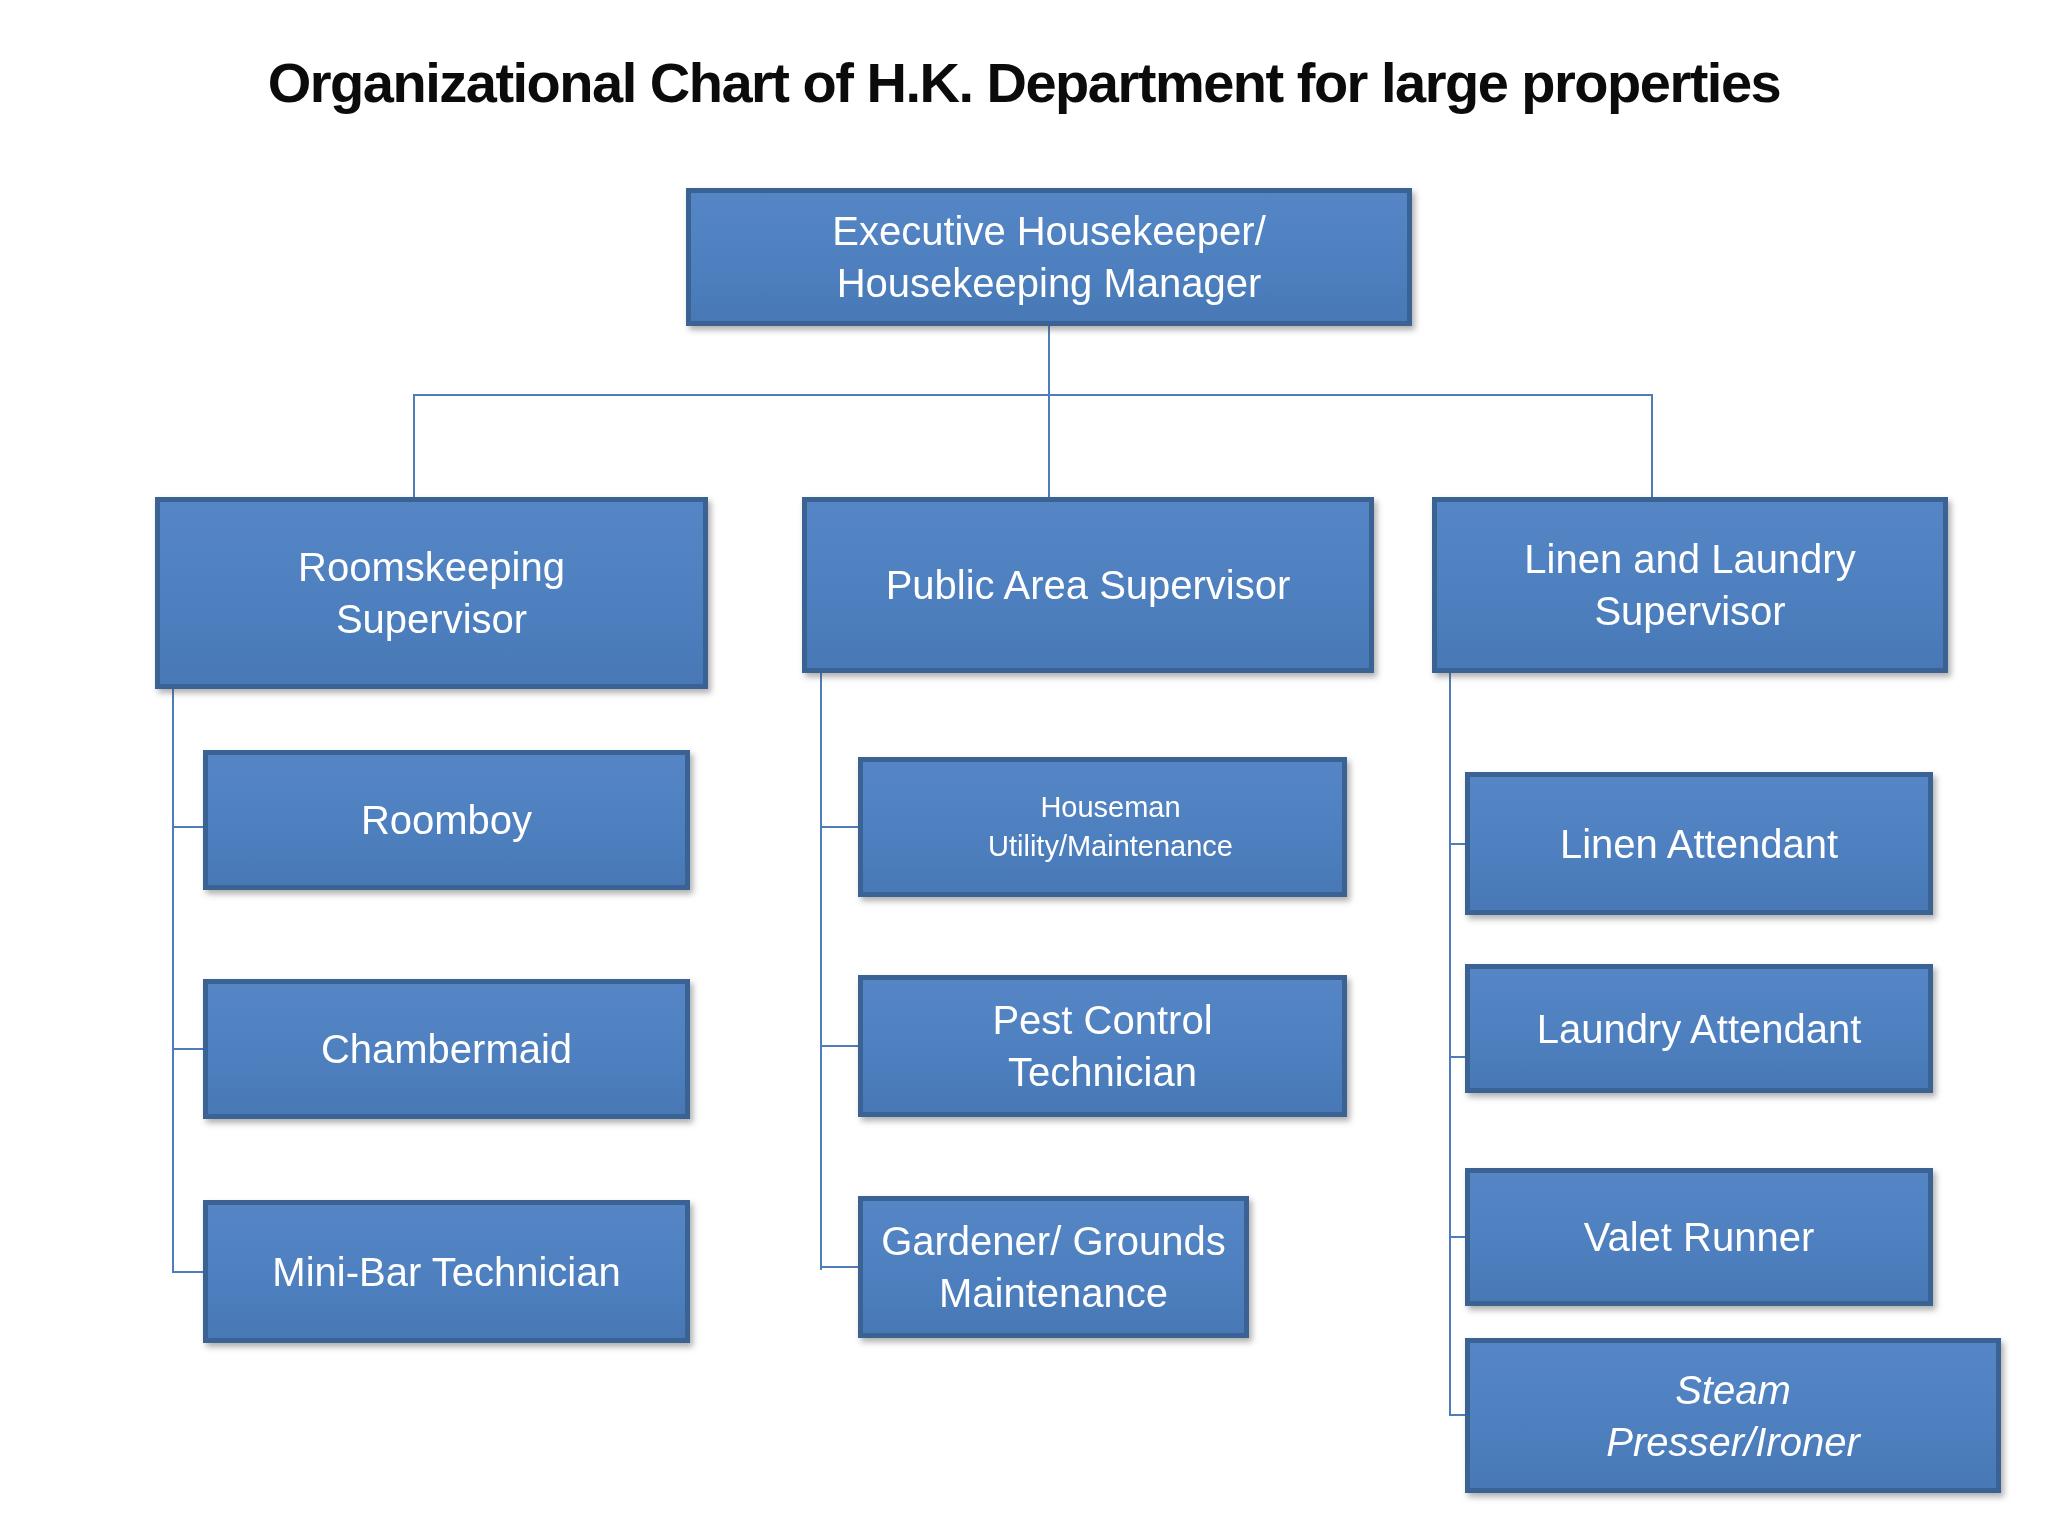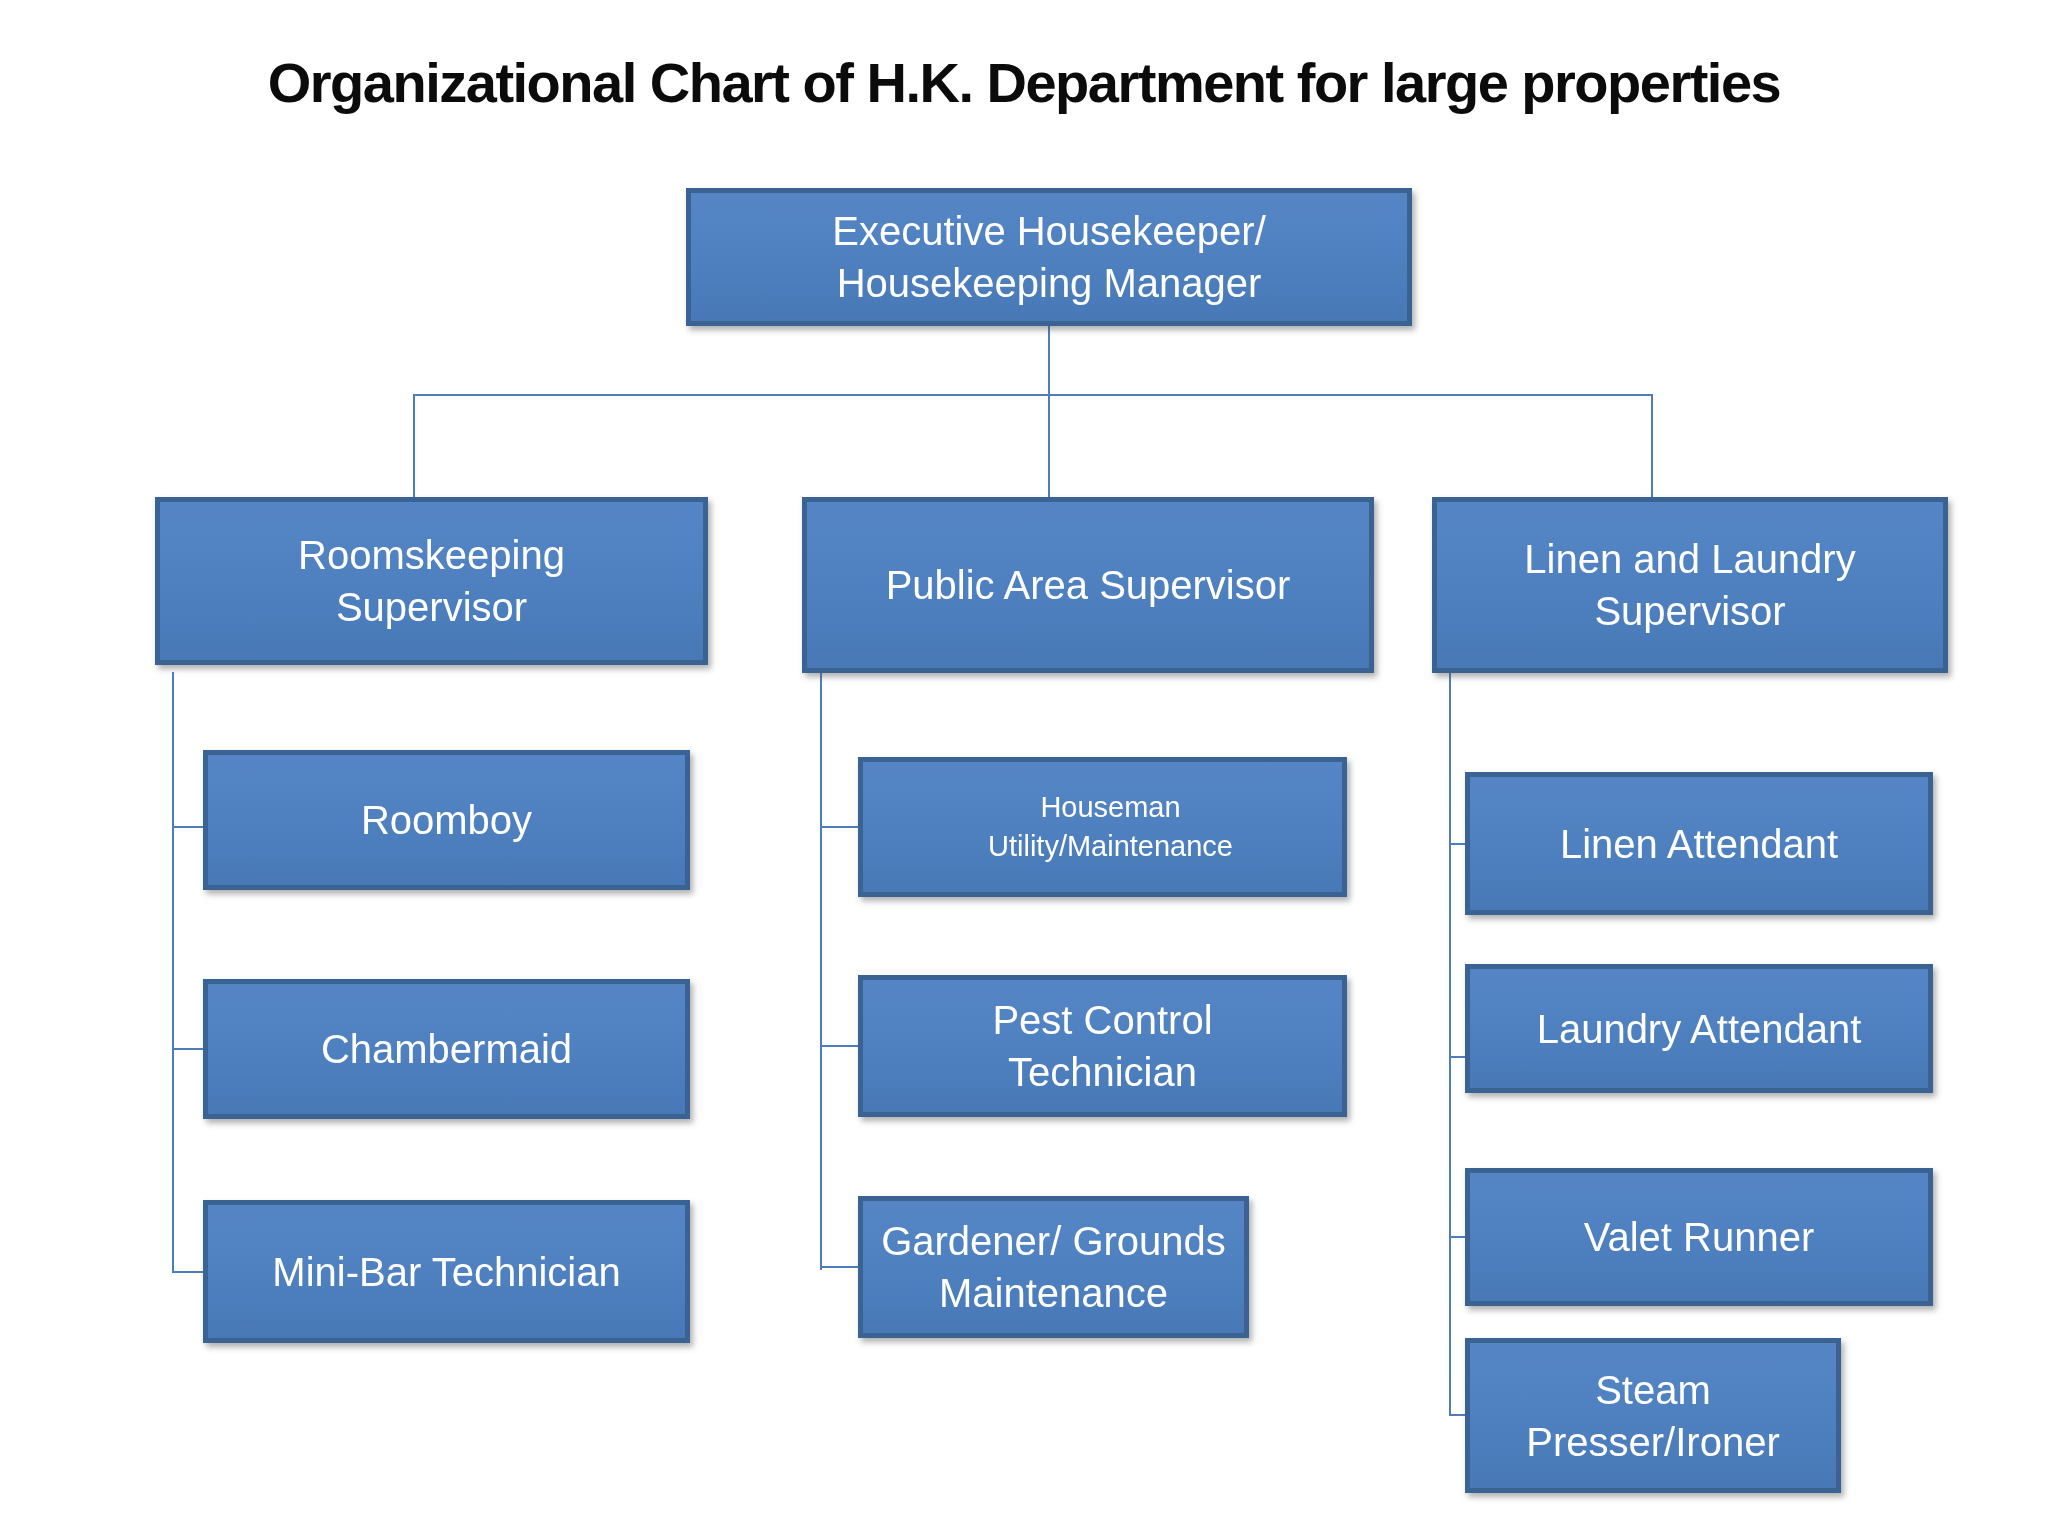--- a/index.html
+++ b/index.html
@@ -58,21 +58,21 @@
   <div class="cline" style="left:1449px;top:672px;width:2px;height:744px;"></div>
   <div class="cline" style="left:1449px;top:843px;width:16px;height:2px;"></div>
   <div class="cline" style="left:1449px;top:1056px;width:16px;height:2px;"></div>
   <div class="cline" style="left:1449px;top:1236px;width:16px;height:2px;"></div>
   <div class="cline" style="left:1449px;top:1414px;width:16px;height:2px;"></div>
 
   <div class="node" style="left:686px;top:188px;width:726px;height:138px;">
     <span>Executive Housekeeper/<br>Housekeeping Manager</span>
   </div>
 
-  <div class="node" style="left:155px;top:497px;width:553px;height:168px;">
+  <div class="node" style="left:155px;top:497px;width:553px;height:192px;">
     <span>Roomskeeping<br>Supervisor</span>
   </div>
   <div class="node" style="left:802px;top:497px;width:572px;height:176px;">
     <span>Public Area Supervisor</span>
   </div>
   <div class="node" style="left:1432px;top:497px;width:516px;height:176px;">
     <span>Linen and Laundry<br>Supervisor</span>
   </div>
 
   <div class="node" style="left:203px;top:750px;width:487px;height:140px;">
@@ -97,17 +97,17 @@
 
   <div class="node" style="left:1465px;top:772px;width:468px;height:143px;">
     <span>Linen Attendant</span>
   </div>
   <div class="node" style="left:1465px;top:964px;width:468px;height:129px;">
     <span>Laundry Attendant</span>
   </div>
   <div class="node" style="left:1465px;top:1168px;width:468px;height:138px;">
     <span>Valet Runner</span>
   </div>
-  <div class="node" style="left:1465px;top:1338px;width:376px;height:155px;">
+  <div class="node" style="left:1465px;top:1338px;width:536px;height:155px;font-style:italic;">
     <span>Steam<br>Presser/Ironer</span>
   </div>
 
 </div>
 
 </body></html>

